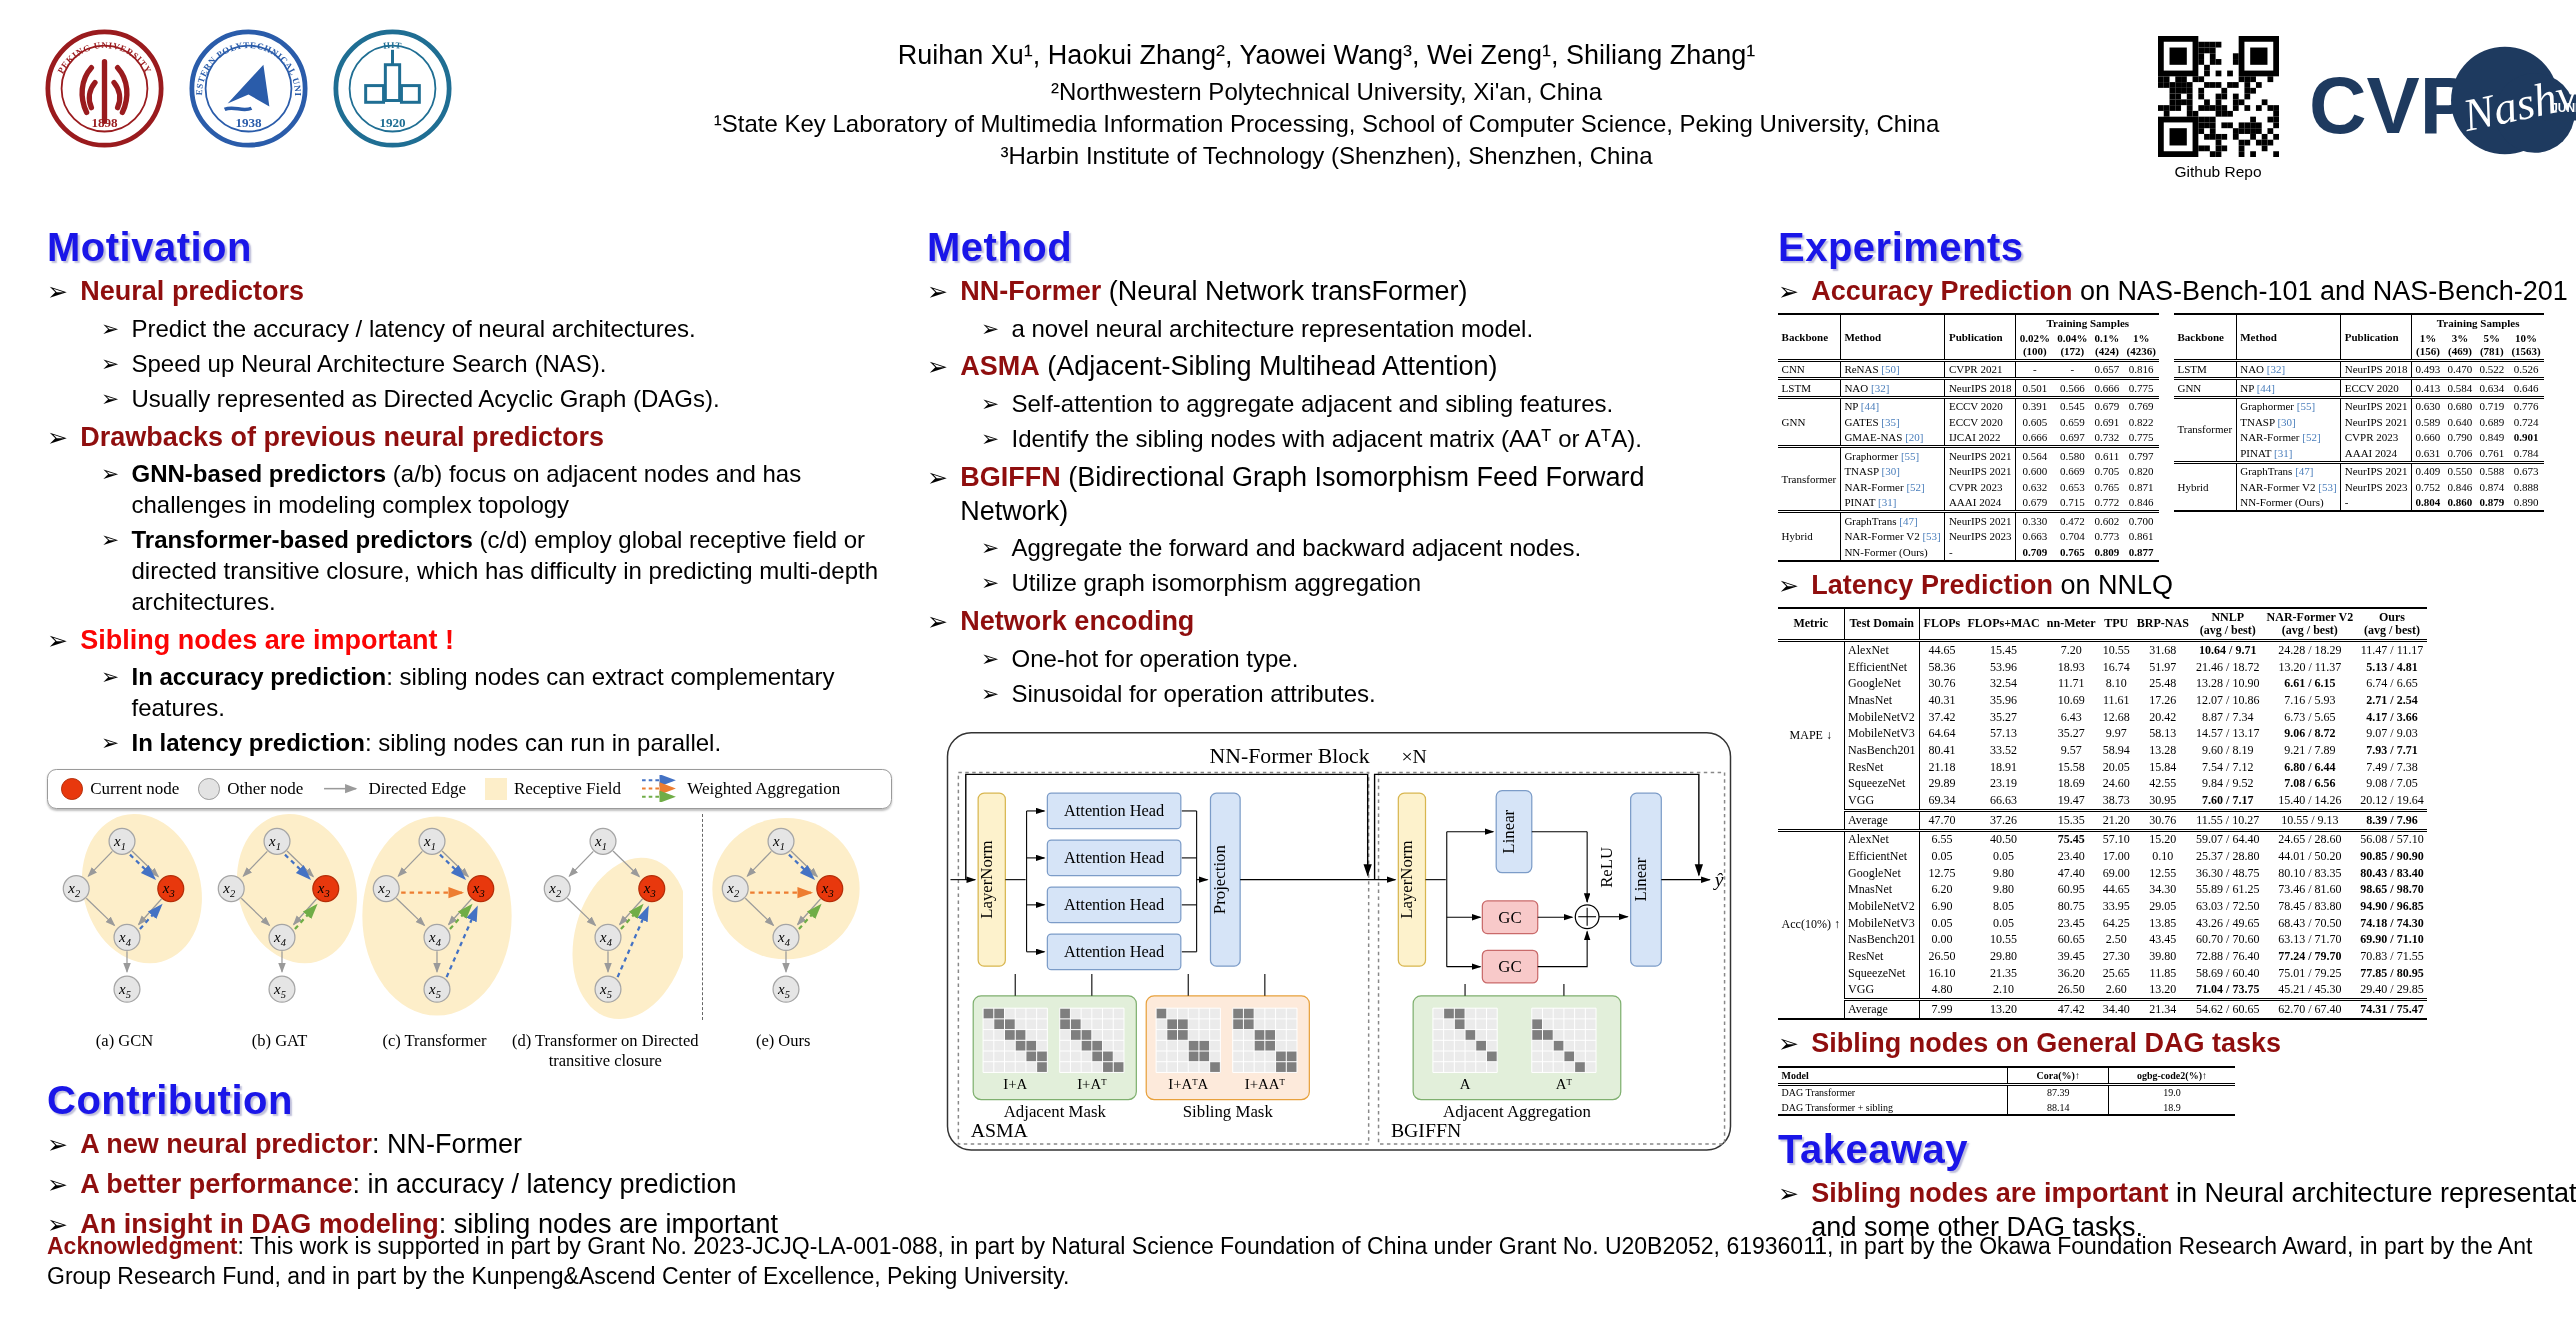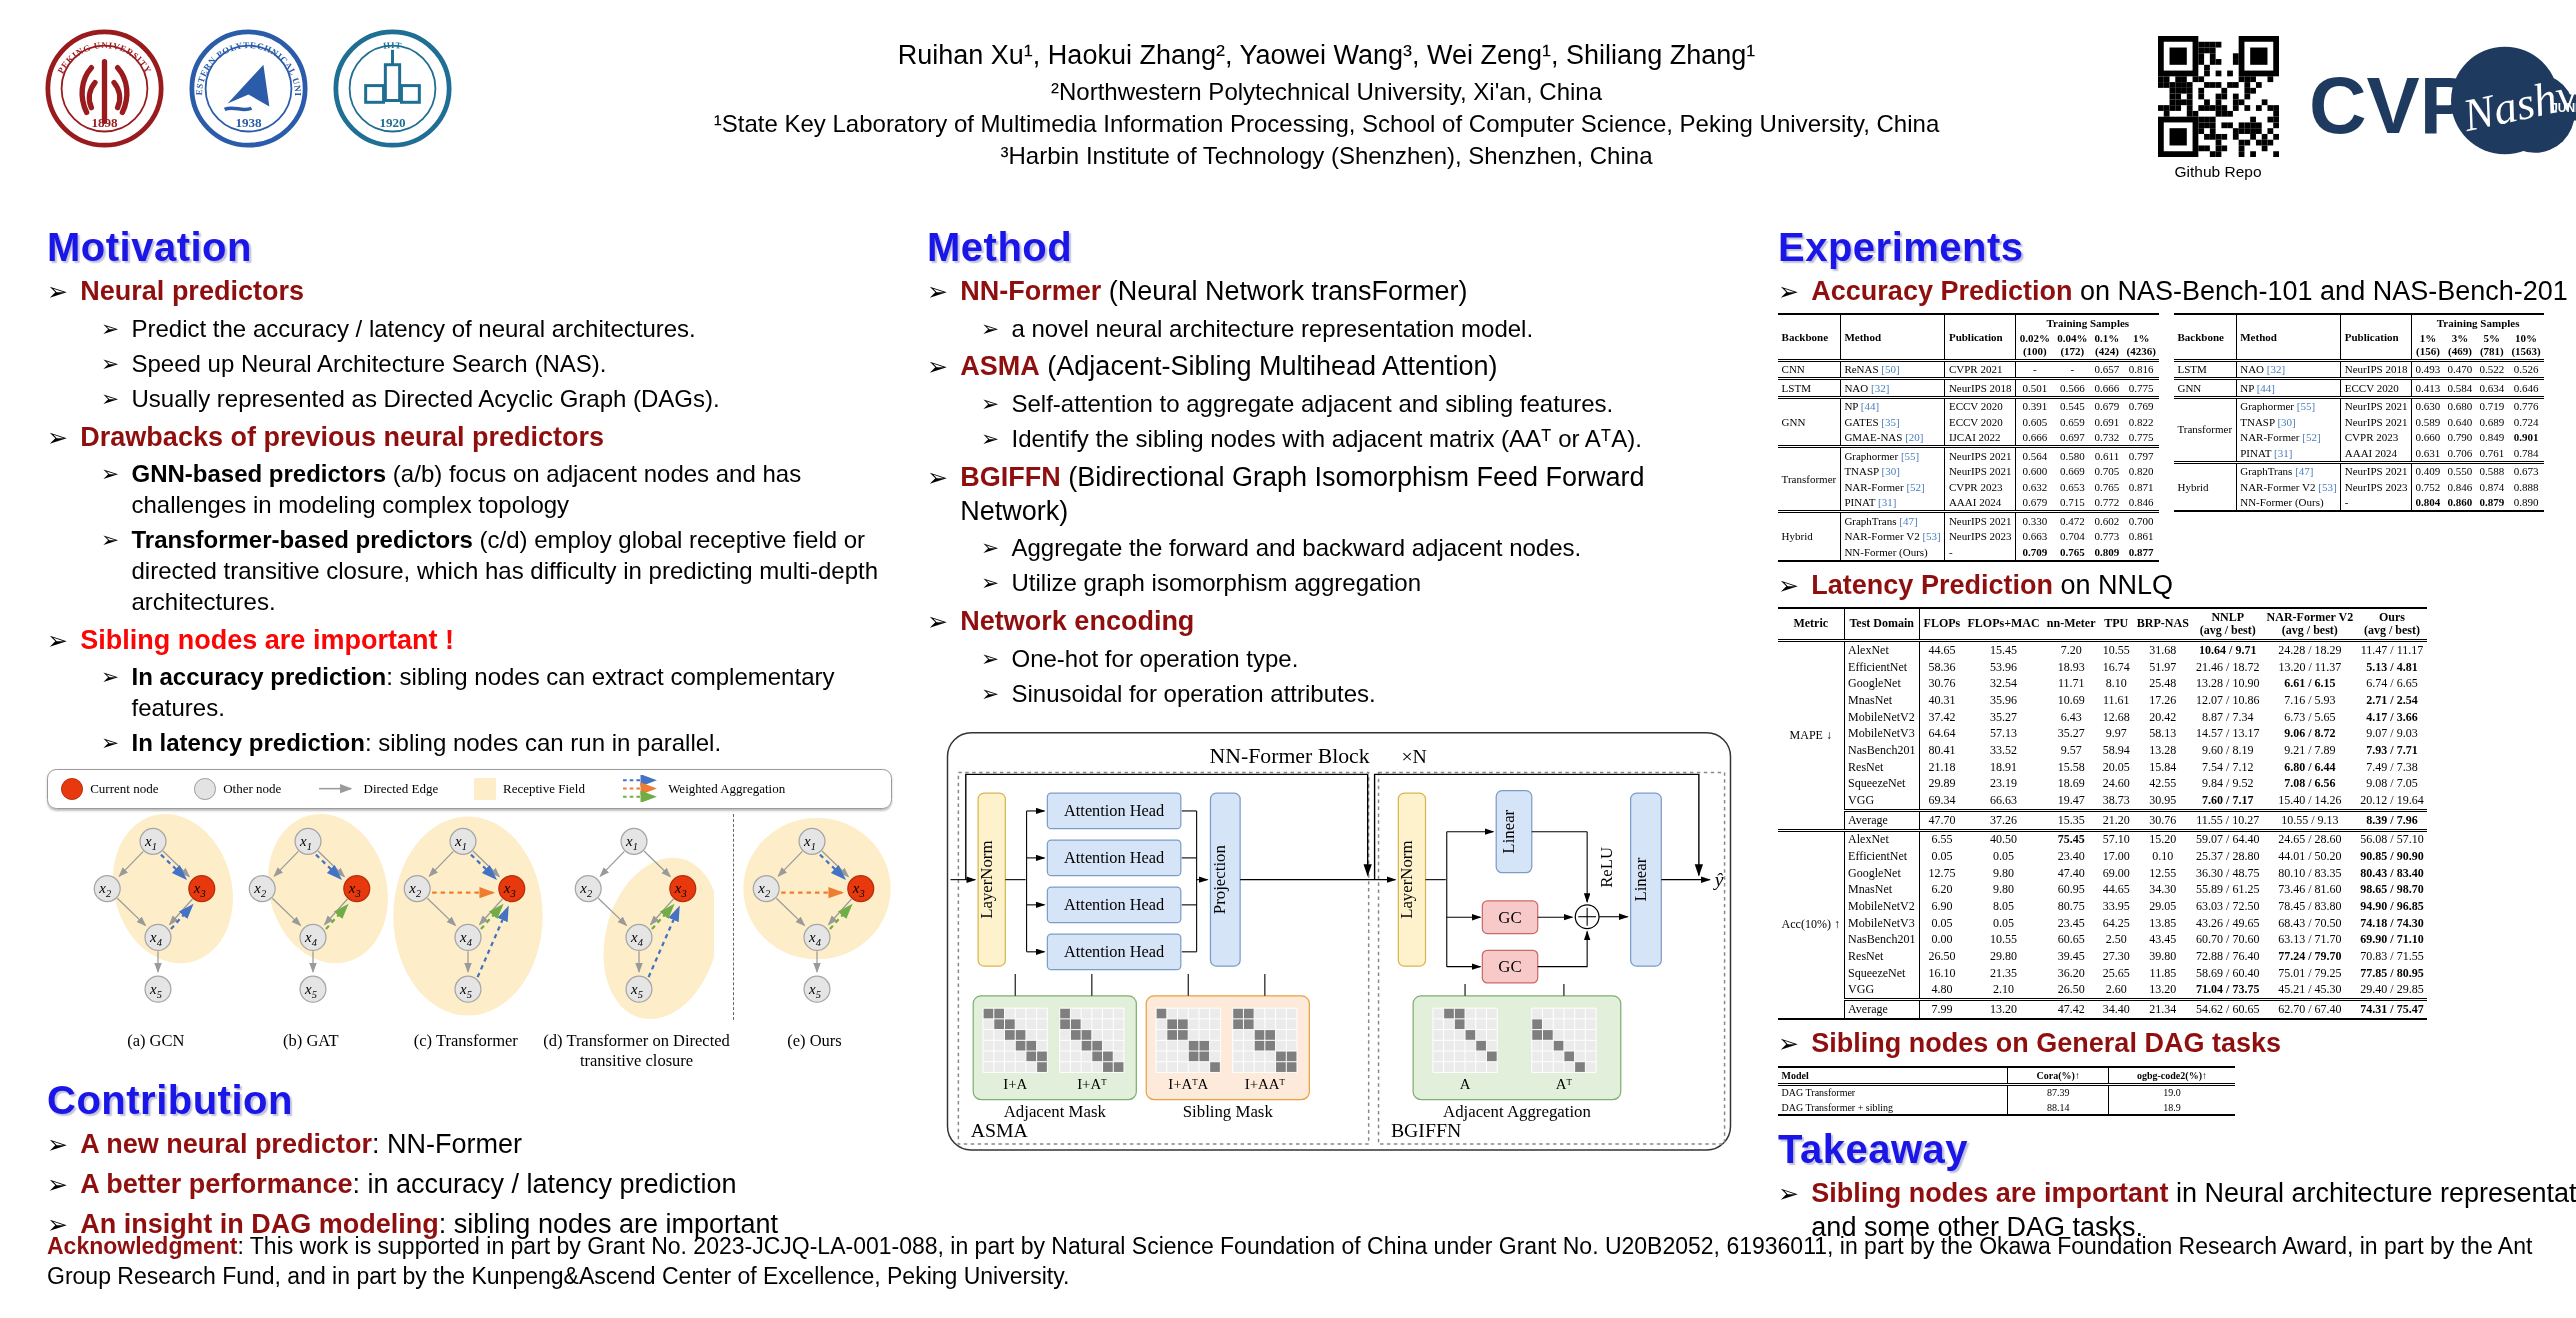--- a/index.html
+++ b/index.html
@@ -30,24 +30,24 @@
   .bl.l1 .bt{font-weight:normal;}
   .bl.l1 .bt b{font-weight:bold;}
   .bl.l1 .mk{font-size:25px;}
   .bl.l2{font-size:24px;margin:4.6px 0 4.6px 54px;line-height:1.28;}
   .bl.l2 .mk{font-size:21.6px;}
   .lead-maroon{color:#8f0e0e;}
   .lead-red{color:#fb0505;}
   .lead-black{color:#000;}
   
   .figure-legend{margin-top:10.3px;border:1.5px solid #9a9a9a;border-radius:9.3px;
-    padding:5.2px 13.4px;display:flex;align-items:center;gap:36px;
-    font-family:"Liberation Serif",serif;font-size:13px;box-shadow:0 1.5px 2.1px rgba(0,0,0,.25);}
+    padding:5.2px 13.4px;display:flex;align-items:center;gap:19px;
+    font-family:"Liberation Serif",serif;font-size:17px;box-shadow:0 1.5px 2.1px rgba(0,0,0,.25);}
   .leg-item{display:flex;align-items:center;gap:7.2px;white-space:nowrap;}
-  .panels{display:flex;align-items:flex-start;margin-top:5.2px;justify-content:flex-end;}
+  .panels{display:flex;align-items:flex-start;margin-top:5.2px;}
   .panel{flex:0 0 auto;text-align:center;}
   .panel-sep{flex:0 0 auto;width:0;border-left:1.5px dashed #666;height:206px;margin:0 3.1px;}
   .caption{font-family:"Liberation Serif",serif;font-size:16.5px;line-height:1.2;margin-top:1px;}
   
   .btable{border-collapse:collapse;font-family:"Liberation Serif",serif;
     border-top:2.6px solid #000;border-bottom:2.6px solid #000;}
   .btable th{font-weight:bold;}
   .btable td,.btable th{padding:1.5px 3.6px;text-align:center;vertical-align:middle;
     line-height:1.14;white-space:nowrap;}
   .btable .lft{text-align:left;}

